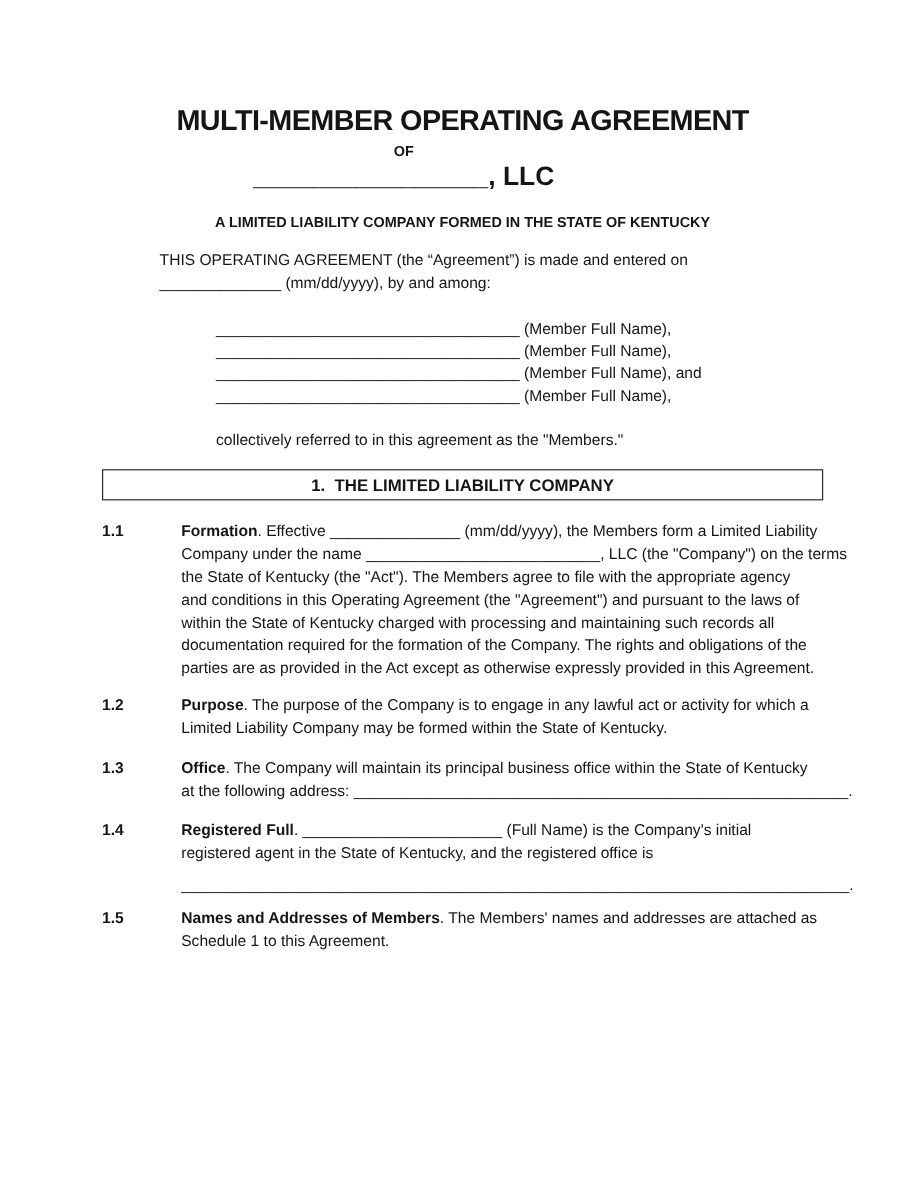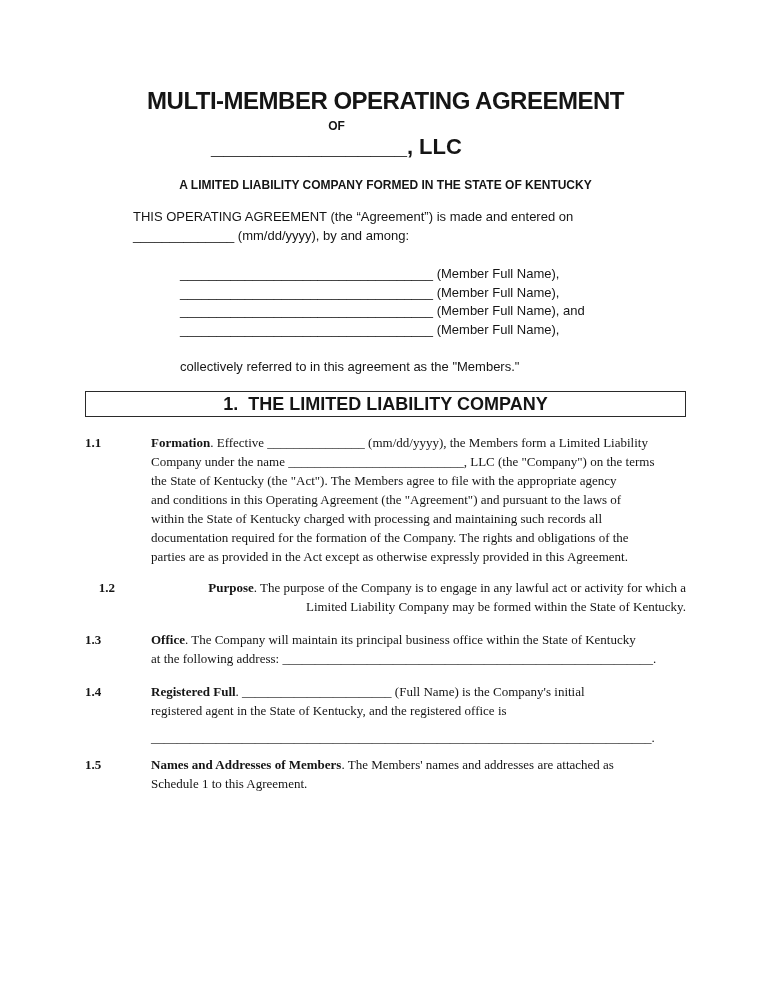--- a/index.html
+++ b/index.html
@@ -36,26 +36,26 @@
     white-space:nowrap;
   }
   .intro{margin-top:14px;padding-left:48px;font-size:13px;line-height:19px;}
   .line{white-space:nowrap;}
   .members{margin-top:20px;padding-left:95px;font-size:13px;line-height:18.5px;}
   .members-note{margin-top:18px;padding-left:95px;font-size:13px;line-height:19px;white-space:nowrap;}
   .section-box{
     margin-top:15px;
     border:1px solid #2a2a2a;
     text-align:center;
-    font-size:18px;font-weight:bold;line-height:16px;
+    font-size:14px;font-weight:bold;line-height:16px;
     padding:4px 0;
   }
-  .para{display:flex;font-size:13px;line-height:19px;font-family:Liberation Serif, serif;}
+  .para{display:flex;font-size:13px;line-height:19px;}
   .para.first{margin-top:16px;}
-  .para.mt12{margin-top:12px;text-align:right;}
+  .para.mt12{margin-top:12px;}
   .para.mt14{margin-top:14px;}
   .para.mt8{margin-top:8px;}
   .pnum{flex:none;width:30px;font-weight:bold;}
   .pbody{flex:1;min-width:0;}
   .pline{white-space:nowrap;padding-left:36px;}
   .pline b{font-weight:bold;}
   .gap-top{margin-top:8px;}
   .footer-brand{
     position:absolute;left:90px;top:918px;
     font-size:19px;font-weight:bold;letter-spacing:-0.3px;color:#3b82f6;

